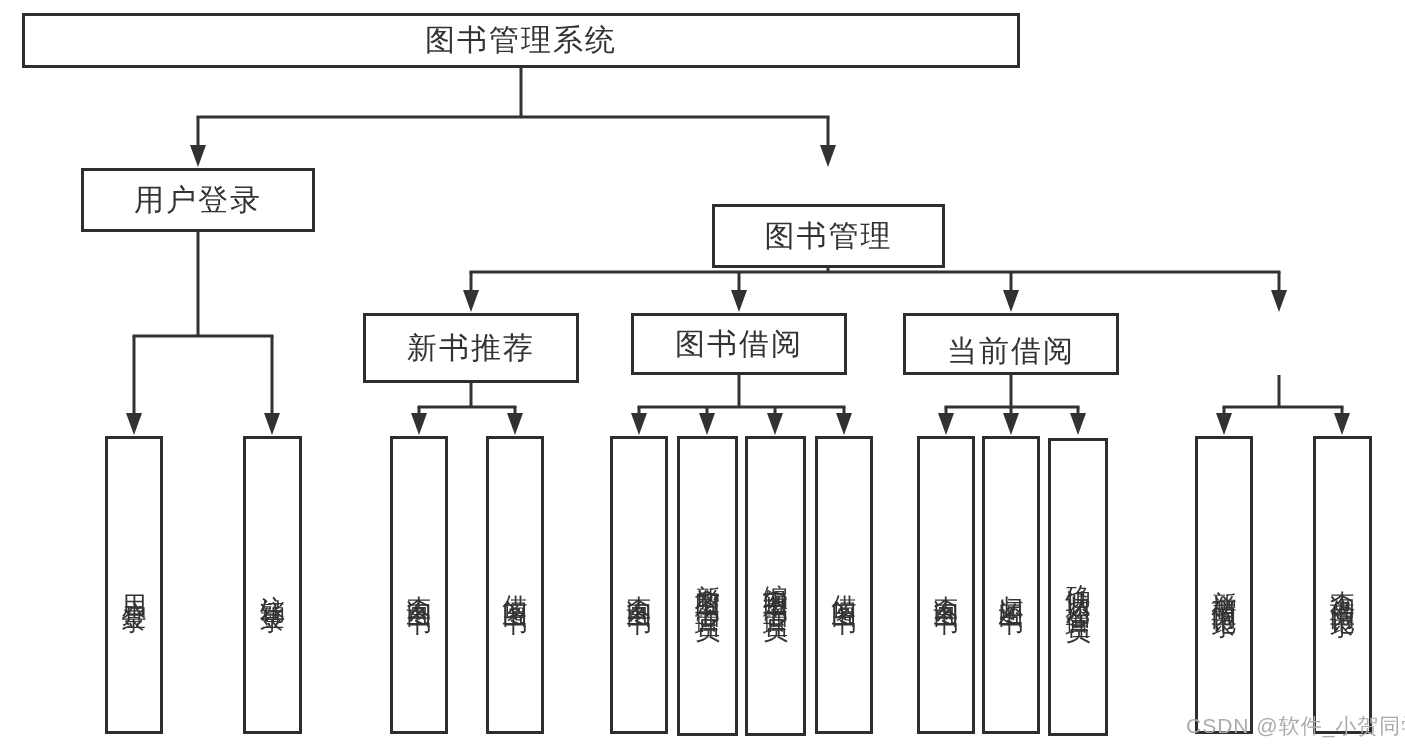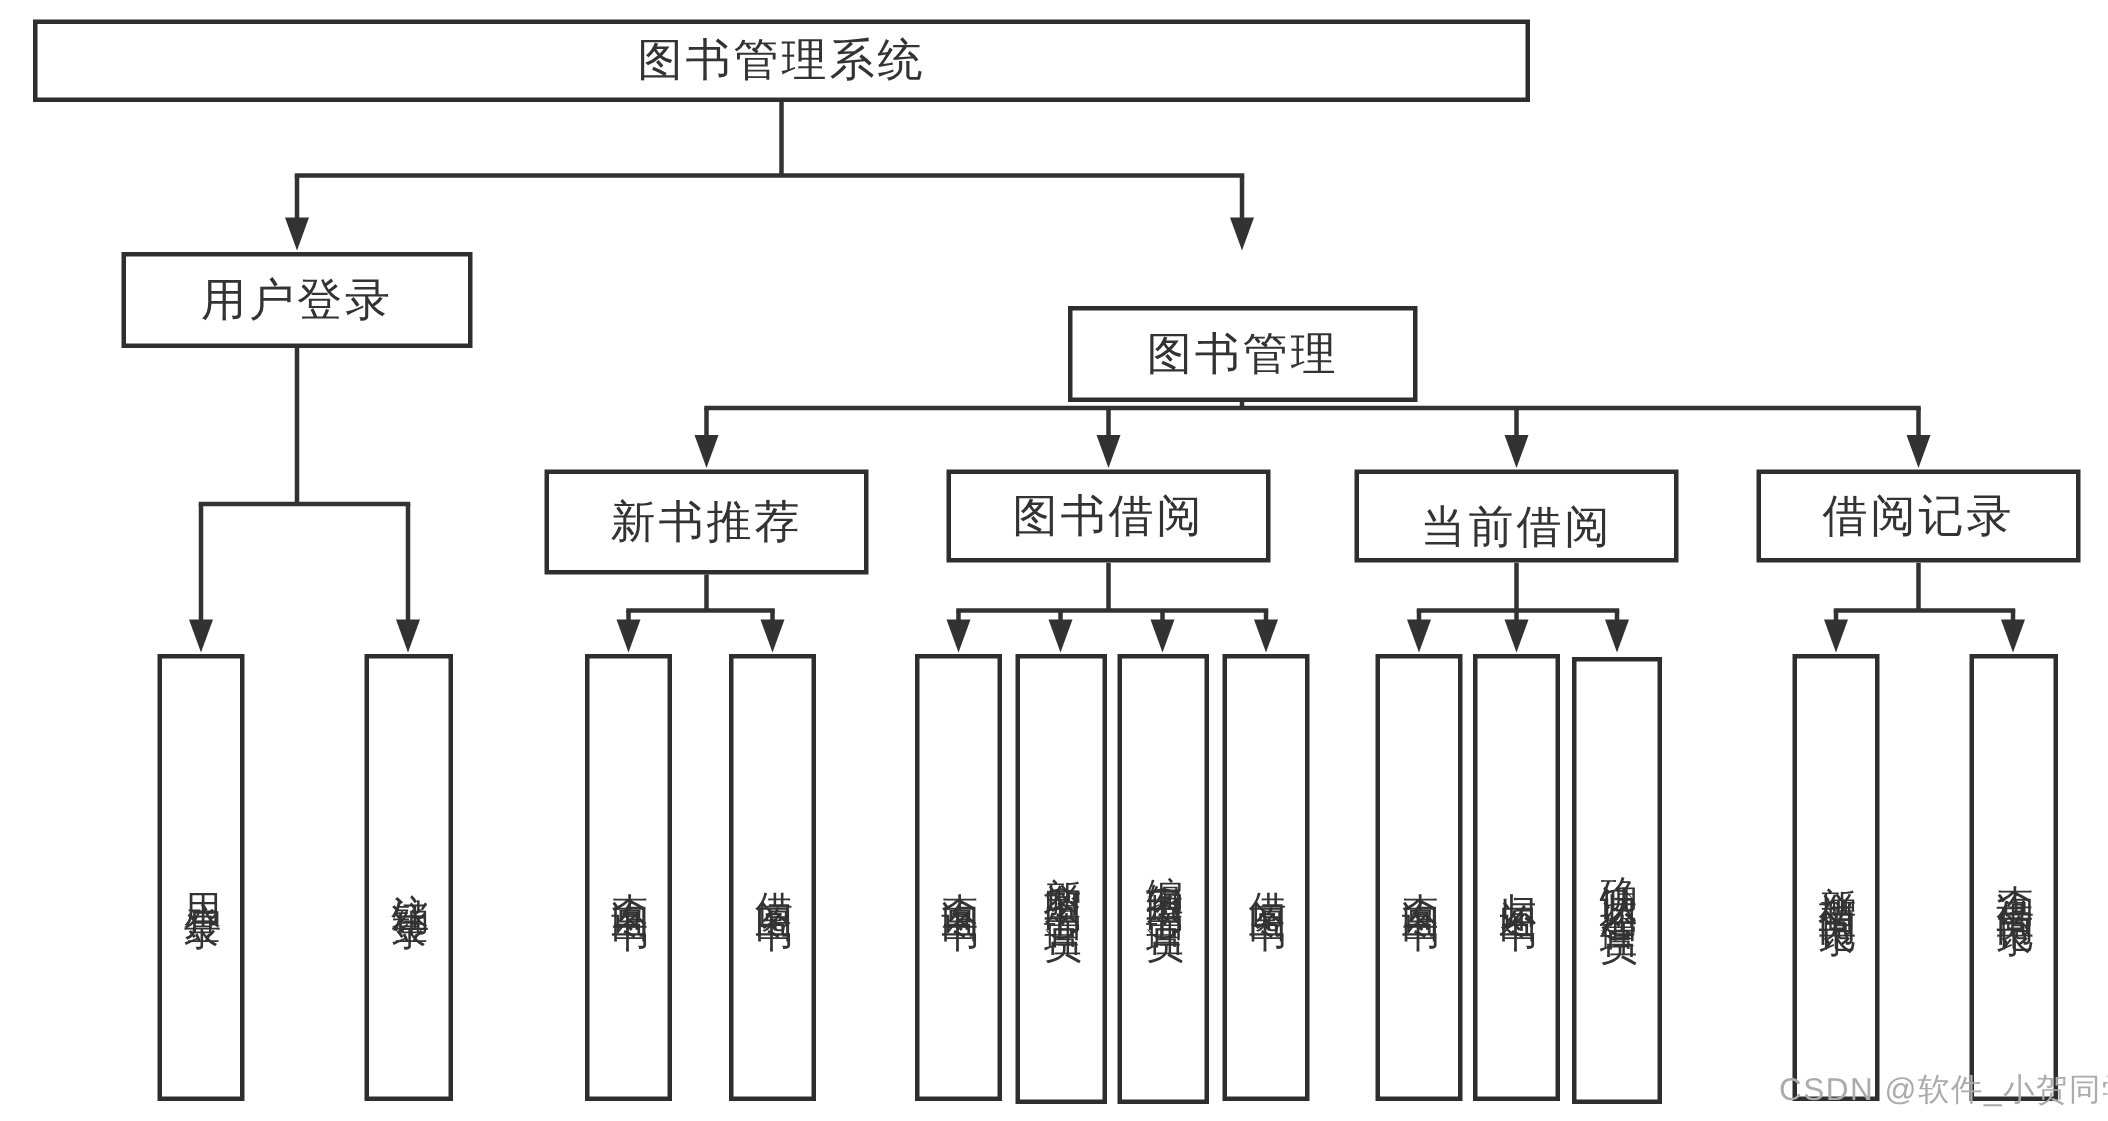--- a/index.html
+++ b/index.html
@@ -101,23 +101,20 @@
 
   <div class="node box-h" style="left:363px; top:313px; width:216px; height:70px;">
     <span class="label">新书推荐</span>
   </div>
   <div class="node box-h" style="left:631px; top:313px; width:216px; height:62px;">
     <span class="label">图书借阅</span>
   </div>
   <div class="node box-h" style="left:903px; top:313px; width:216px; height:62px;align-items:flex-end;">
     <span class="label">当前借阅</span>
   </div>
-  <div class="node box-h" style="left:1171px; top:313px; width:216px; height:62px;">
-    <span class="label">借阅记录</span>
-  </div>
 
   <div class="node box-v" style="left:105px; top:436px; width:58px; height:298px;">
     <span class="label">用户登录</span>
   </div>
   <div class="node box-v" style="left:243px; top:436px; width:59px; height:298px;">
     <span class="label">注销登录</span>
   </div>
 
   <div class="node box-v" style="left:390px; top:436px; width:58px; height:298px;">
     <span class="label">查询图书</span>

